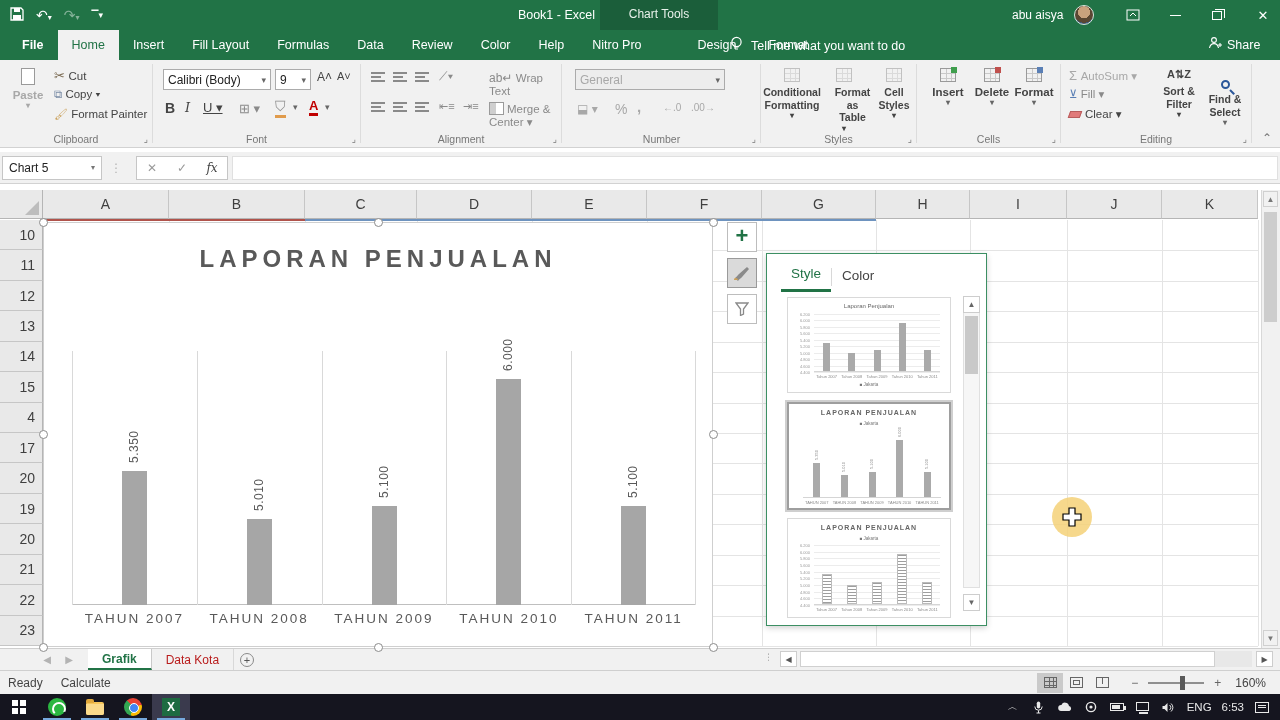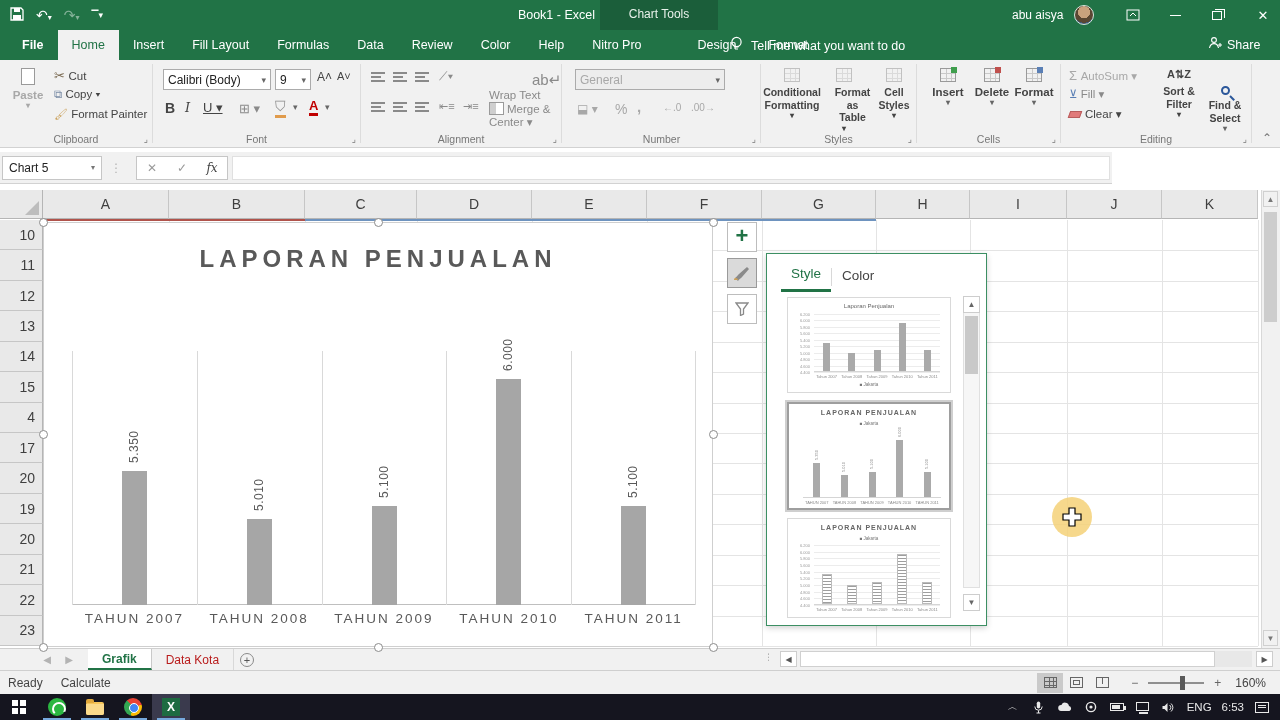--- a/index.html
+++ b/index.html
@@ -54,21 +54,21 @@
   .magnifier:after { content:""; position:absolute; left:7px; top:7px; width:6px; height:2px; background:#2b579a; transform:rotate(45deg); transform-origin:left center; }
   .eraser { width:12px; height:7px; background:#e07a7a; transform:skewX(-20deg); border:1px solid #b85c5c; }
   .cellgrid { width:16px; height:14px; border:1px solid #9a9a9a; background:
       linear-gradient(#c9c9c9,#c9c9c9) 0 4px/16px 1px no-repeat,
       linear-gradient(#c9c9c9,#c9c9c9) 0 9px/16px 1px no-repeat,
       linear-gradient(#c9c9c9,#c9c9c9) 5px 0/1px 14px no-repeat,
       linear-gradient(#c9c9c9,#c9c9c9) 10px 0/1px 14px no-repeat; position:relative; }
   .cellgrid .dot { position:absolute; width:6px; height:6px; }
 
   
-  .fbar { left:0; top:152px; width:1112px; height:32px; background:#f1f1f1; border-bottom:1px solid #d2d2d2; display:flex; align-items:center; }
+  .fbar { left:0; top:152px; width:1280px; height:32px; background:#f1f1f1; border-bottom:1px solid #d2d2d2; display:flex; align-items:center; }
   .namebox { margin-left:2px; width:100px; height:24px; background:#fff; border:1px solid #c6c6c6; display:flex; align-items:center; padding:0 6px; font-size:12px; color:#222; }
   .fxbtns { margin-left:14px; height:24px; background:#fff; border:1px solid #c6c6c6; display:flex; align-items:center; }
   .fxbtn { width:30px; text-align:center; color:#9a9a9a; font-size:12px; }
   .fxbtn.fx { color:#444; font-family:"DejaVu Serif", serif; font-style:italic; }
   .finput { margin-left:4px; flex:1; height:24px; background:#fff; border:1px solid #e0e0e0; margin-right:2px; }
 
   
   .sheet { left:0; top:190px; width:1280px; height:458px; background:#fff; }
   .corner { left:0; top:190px; width:43px; height:29px; background:#e9e9e9; border-right:1px solid #b5b5b5; border-bottom:1px solid #b5b5b5; }
   .corner:after { content:""; position:absolute; right:3px; bottom:3px; border-left:14px solid transparent; border-bottom:14px solid #bdbdbd; }
@@ -297,21 +297,21 @@
         <div class="dlg">⌟</div>
         <span class="lines3" style="position: absolute; left: 10px; top: 12px;"></span>
         <span class="lines3" style="position: absolute; left: 32px; top: 12px;"></span>
         <span class="lines3" style="position: absolute; left: 54px; top: 12px;"></span>
         <span style="position: absolute; left: 78px; top: 9px; color: rgb(138, 138, 138);">⟋▾</span>
         <span class="lines3" style="position: absolute; left: 10px; top: 42px;"></span>
         <span class="lines3" style="position: absolute; left: 32px; top: 42px;"></span>
         <span class="lines3" style="position: absolute; left: 54px; top: 42px;"></span>
         <span style="position: absolute; left: 78px; top: 40px; color: rgb(138, 138, 138); font-size: 11px;">⇤≡</span>
         <span style="position: absolute; left: 102px; top: 40px; color: rgb(138, 138, 138); font-size: 11px;">⇥≡</span>
-        <div style="position: absolute; left: 128px; top: 11px; font-size: 11.5px; color: rgb(138, 138, 138);"><span style="font-size: 15px; margin-left: 43px;">ab↵ </span><span>Wrap Text</span></div>
+        <div style="position: absolute; left: 128px; top: 11px; font-size: 11.5px; color: rgb(138, 138, 138);"><span style="font-size: 12px;">ab↵ </span><span>Wrap Text</span></div>
         <div style="position: absolute; left: 128px; top: 42px; font-size: 11.5px; color: rgb(138, 138, 138);"><span class="sq-icon" style="display: inline-block; vertical-align: -2px; margin-right: 3px;"></span><span>Merge &amp; Center ▾</span></div>
       </div>
       <div class="rsep" style="left: 561px;"></div>
       <div style="position: absolute; left: 563px; top: 0px; width: 197px; height: 88px;">
         <div class="rgroup-label">Number</div>
         <div class="dlg">⌟</div>
         <div class="combo" style="position: absolute; left: 12px; top: 9px; width: 150px; height: 21px; color: rgb(168, 168, 168); background: rgb(237, 237, 237);">
           <span>General</span>
           <span class="car">▾</span>
         </div>
@@ -375,21 +375,21 @@
         <div style="position: absolute; left: 8px; top: 27px; font-size: 11.5px; color: rgb(138, 138, 138);"><span style="color: rgb(90, 127, 181);">⊻ </span><span>Fill ▾</span></div>
         <div style="position: absolute; left: 8px; top: 47px; font-size: 11.5px; color: rgb(68, 68, 68); display: flex; align-items: center; gap: 4px;">
           <span class="eraser"></span>
           <span>Clear ▾</span>
         </div>
         <div class="bigbtn gray" style="position: absolute; left: 96px; top: 8px; width: 44px; font-size: 10.5px; line-height: 1.2;">
           <span style="font-size: 11px;">A⇅Z</span>
           <span style="margin-top: 4px; text-align: center;">Sort &amp; Filter</span>
           <span style="font-size: 8px;">▾</span>
         </div>
-        <div class="bigbtn" style="position: absolute; left: 142px; top: 26px; width: 44px; font-size: 10.5px; line-height: 1.2;">
+        <div class="bigbtn" style="position: absolute; left: 142px; top: 20px; width: 44px; font-size: 10.5px; line-height: 1.2;">
           <span class="magnifier" style="margin-bottom: 4px;"></span>
           <span style="text-align: center;">Find &amp; Select</span>
           <span style="font-size: 8px; color: rgb(102, 102, 102);">▾</span>
         </div>
       </div>
       <div class="rsep" style="left: 1251px;"></div>
       <span style="position: absolute; right: 8px; bottom: 2px; color: rgb(119, 119, 119);">⌃</span>
     </div>
 
   <div class="abs fbar">

